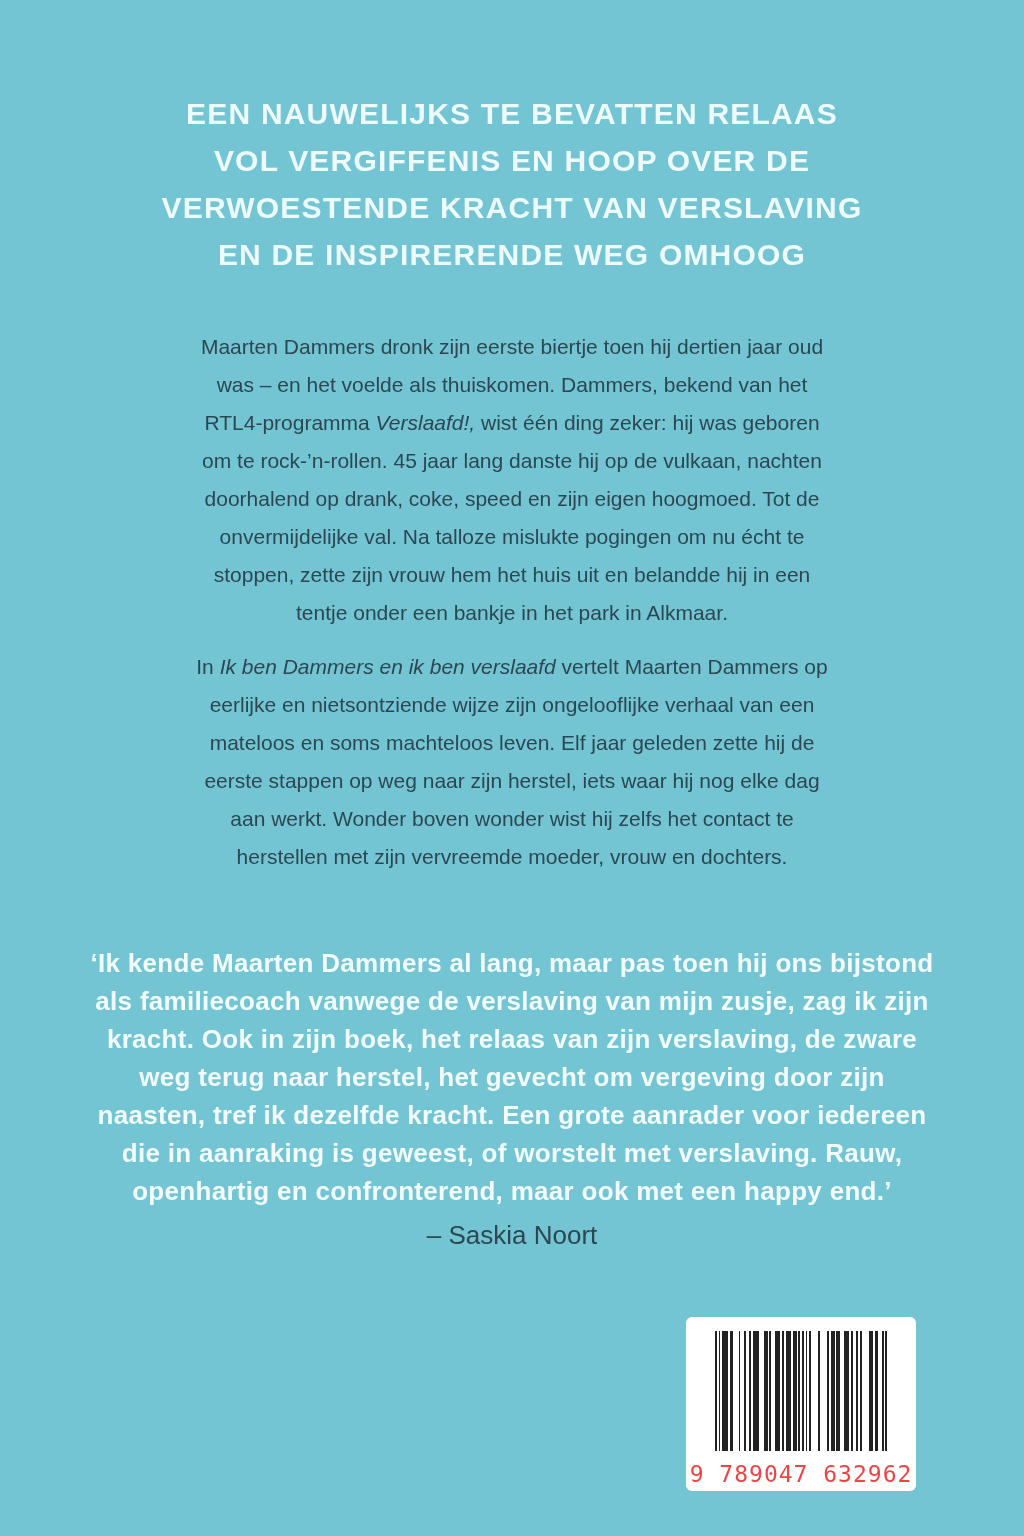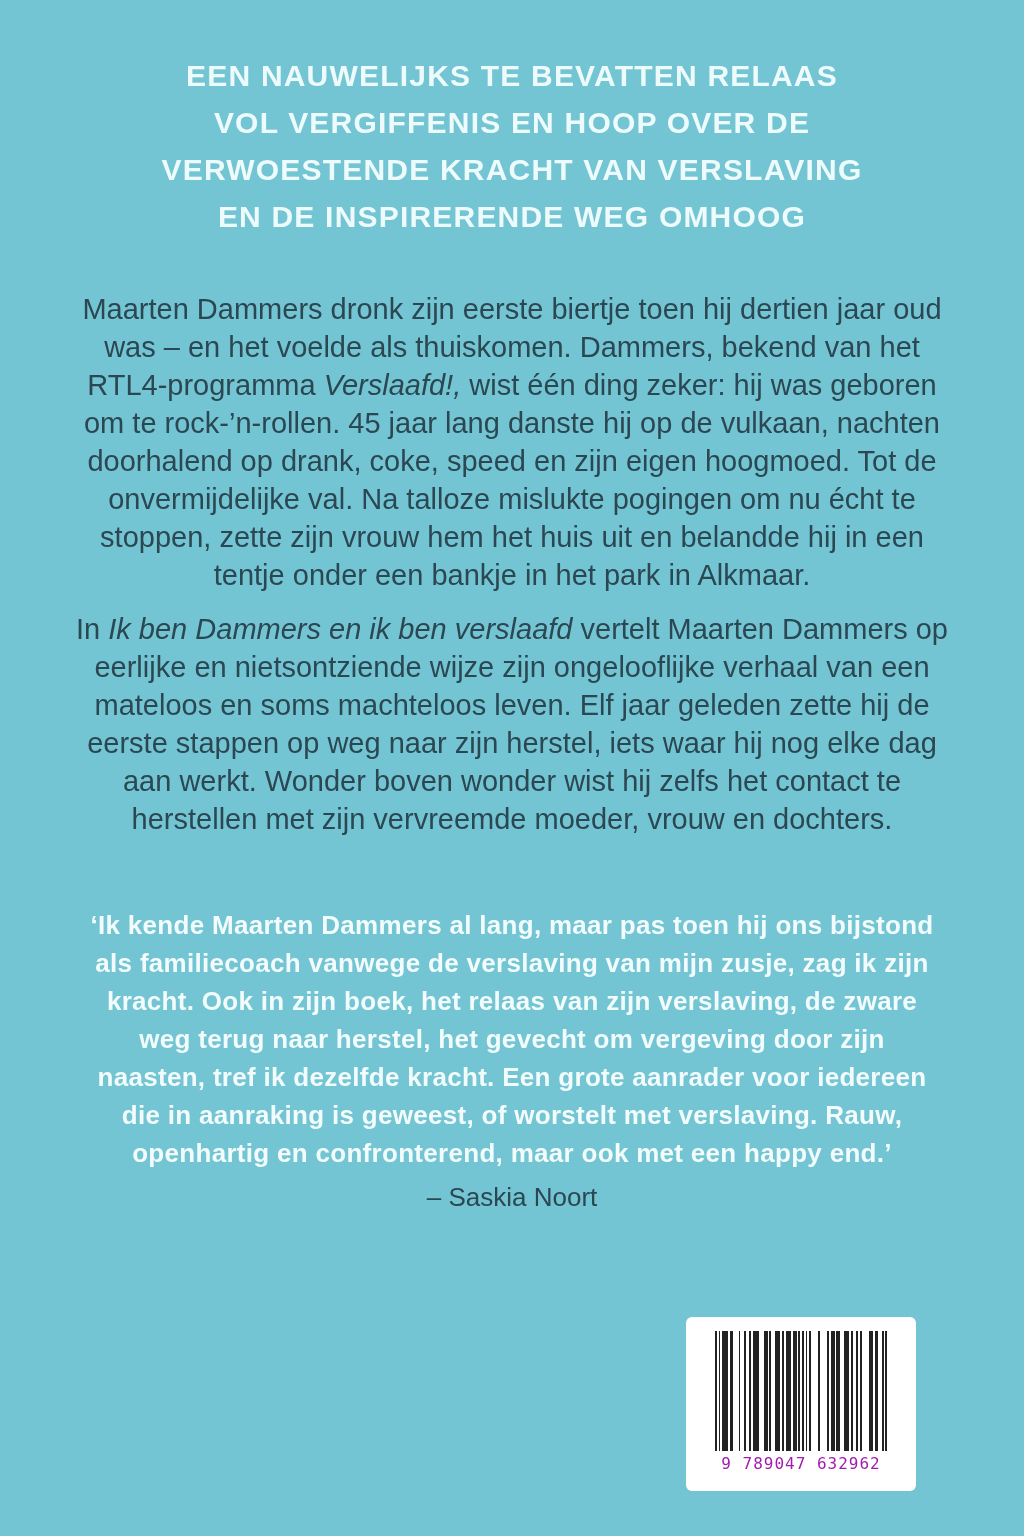--- a/index.html
+++ b/index.html
@@ -8,39 +8,39 @@
   .page {
     position: relative;
     width: 1024px;
     height: 1536px;
     background: var(--background, #74c5d4);
     font-family: "Liberation Sans", sans-serif;
     overflow: hidden;
   }
 
   .tagline {
-    padding-top: 52px;
+    padding-top: 90px;
     text-align: center;
     white-space: pre-line;
     color: var(--heading, #eefbfc);
     font-size: 30px;
     line-height: 47px;
     font-weight: bold;
     letter-spacing: 1.2px;
   }
 
   .body-text { margin-top: 50px; }
 
   .para {
     width: 980px;
     margin: 0 auto;
     text-align: center;
     white-space: pre-line;
     color: var(--body_text, #2b4752);
-    font-size: 29px;
+    font-size: 21px;
     line-height: 38px;
   }
   .para + .para { margin-top: 16px; }
   .it { font-style: italic; text-align: right; }
 
   .quote {
     width: 990px;
     margin: 68px auto 0;
     text-align: center;
     white-space: pre-line;
@@ -71,26 +71,26 @@
     box-sizing: border-box;
   }
   .bars {
     display: flex;
     height: 120px;
     margin: 14px 29px 0 29px;
   }
   .module { flex: 1 1 auto; }
   .module.on { background: var(--barcode_bars, #222222); }
   .barcode-number {
-    margin-top: 3px;
+    margin-top: 10px;
     text-align: center;
     font-family: "DejaVu Sans Mono", monospace;
-    font-size: 16px;
+    font-size: 23px;
     letter-spacing: 1px;
-    color: #a21caf;
+    color: #ef4444;
     background: var(--barcode_bg, #ffffff);
   }
 </style>
 </head>
 <body>
 
 <div class="page">
 
   <div class="tagline">EEN NAUWELIJKS TE BEVATTEN RELAAS
 VOL VERGIFFENIS EN HOOP OVER DE

